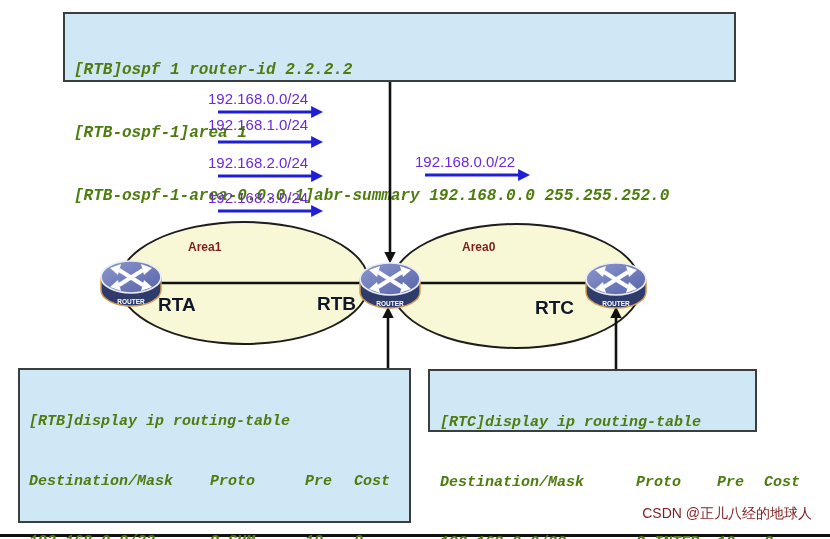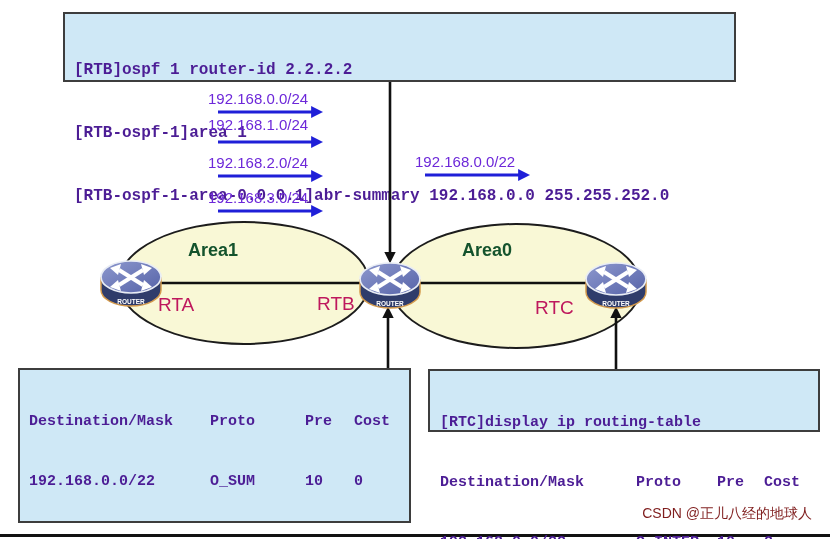--- a/index.html
+++ b/index.html
@@ -7,48 +7,48 @@
     position:relative; width:830px; height:539px; background:#ffffff;
     font-family:"Liberation Sans","DejaVu Sans",sans-serif; overflow:hidden;
   }
   .abs { position:absolute; }
 
   
   .bluebox {
     position:absolute; background:#cfe8f6; border:2px solid #3d3d3d;
     box-sizing:border-box;
     font-family:"Liberation Mono","DejaVu Sans Mono",monospace;
-    font-weight:700; color:#4c1d95; white-space:pre;
+    font-weight:700; color:#4d7c0f; white-space:pre;font-style:italic;
   }
   #config-box { left:63px; top:12px; width:673px; height:70px; padding:4px 4px 0 9px;
                 font-size:16px; line-height:21px; }
   #rtb-box { left:18px; top:368px; width:393px; height:155px; padding:2px 4px 0 9px;
              font-size:15px; line-height:20px; }
-  #rtc-box { left:428px; top:369px; width:392px; height:63px; padding:2px 4px 0 10px;
+  #rtc-box { left:428px; top:369px; width:329px; height:63px; padding:2px 4px 0 10px;
              font-size:15px; line-height:20px; }
   .trow { display:grid; height:20px; }
   .rtb-grid { grid-template-columns:181px 95px 49px auto; }
   .rtc-grid { grid-template-columns:196px 81px 47px auto; }
 
   
   .area-ellipse {
     position:absolute; background:#f9f8d6; border:2px solid #1c1c1c;
     border-radius:50%; box-sizing:border-box;
   }
   #area1-ellipse { left:118px; top:221px; width:252px; height:124px; }
   #area0-ellipse { left:390px; top:223px; width:252px; height:126px; }
-  .area-label { position:absolute; font-size:18px; font-weight:700; color:#14532d; }
+  .area-label { position:absolute; font-size:12px; font-weight:700; color:#7f1d1d; }
   #area1-label { left:188px; top:240px; }
   #area0-label { left:462px; top:240px; }
 
   
   .route-ad { position:absolute; font-size:15px; color:#6d28d9; letter-spacing:0; }
 
   
-  .router-name { position:absolute; font-size:19px; font-weight:400; color:#be185d; }
+  .router-name { position:absolute; font-size:19px; font-weight:700; color:#0f172a; }
   #rta-label { left:158px; top:294px; }
   #rtb-label { left:317px; top:293px; }
   #rtc-label { left:535px; top:297px; }
 
   
   .router-icon { position:absolute; width:66px; height:58px; }
   #router-rta { left:98px;  top:255px; }
   #router-rtb { left:357px; top:257px; }
   #router-rtc { left:583px; top:257px; }
   svg text { font-family:"Liberation Sans","DejaVu Sans",sans-serif; }
@@ -151,20 +151,21 @@
       <polygon points="43,36 54,32 46,25" stroke="none"></polygon>
     </g>
     <text x="33" y="49" text-anchor="middle" font-size="6.5" font-weight="bold" fill="#fff">ROUTER</text>
   </svg>
 
   <div id="rta-label" class="router-name layer4">RTA</div>
   <div id="rtb-label" class="router-name layer4">RTB</div>
   <div id="rtc-label" class="router-name layer4">RTC</div>
 
   <div id="rtb-box" class="bluebox layer3">
+    <div>[RTB]display ip routing-table</div>
     <div class="trow rtb-grid">
       <span>Destination/Mask</span>
       <span>Proto</span>
       <span>Pre</span>
       <span>Cost</span>
     </div>
     <div class="trow rtb-grid">
       <span>192.168.0.0/22</span>
       <span>O_SUM</span>
       <span>10</span>

